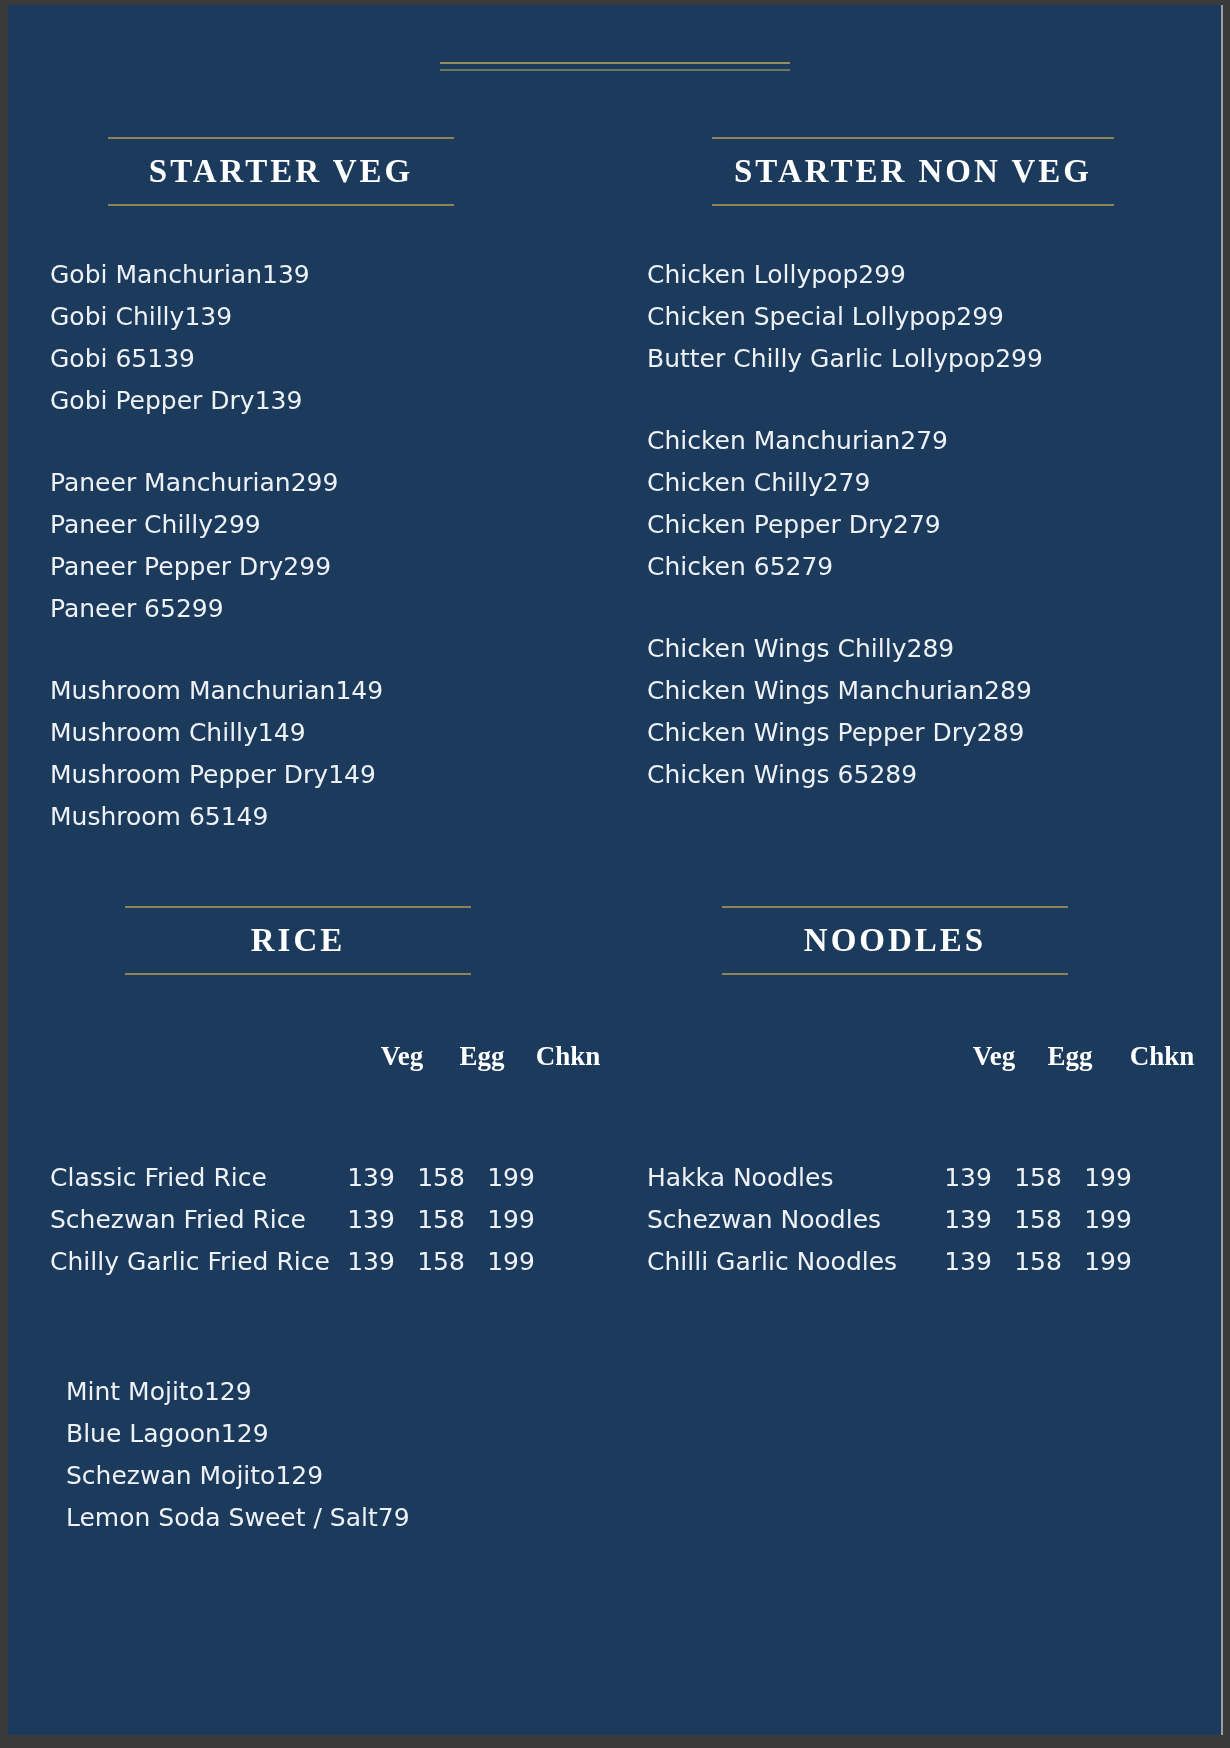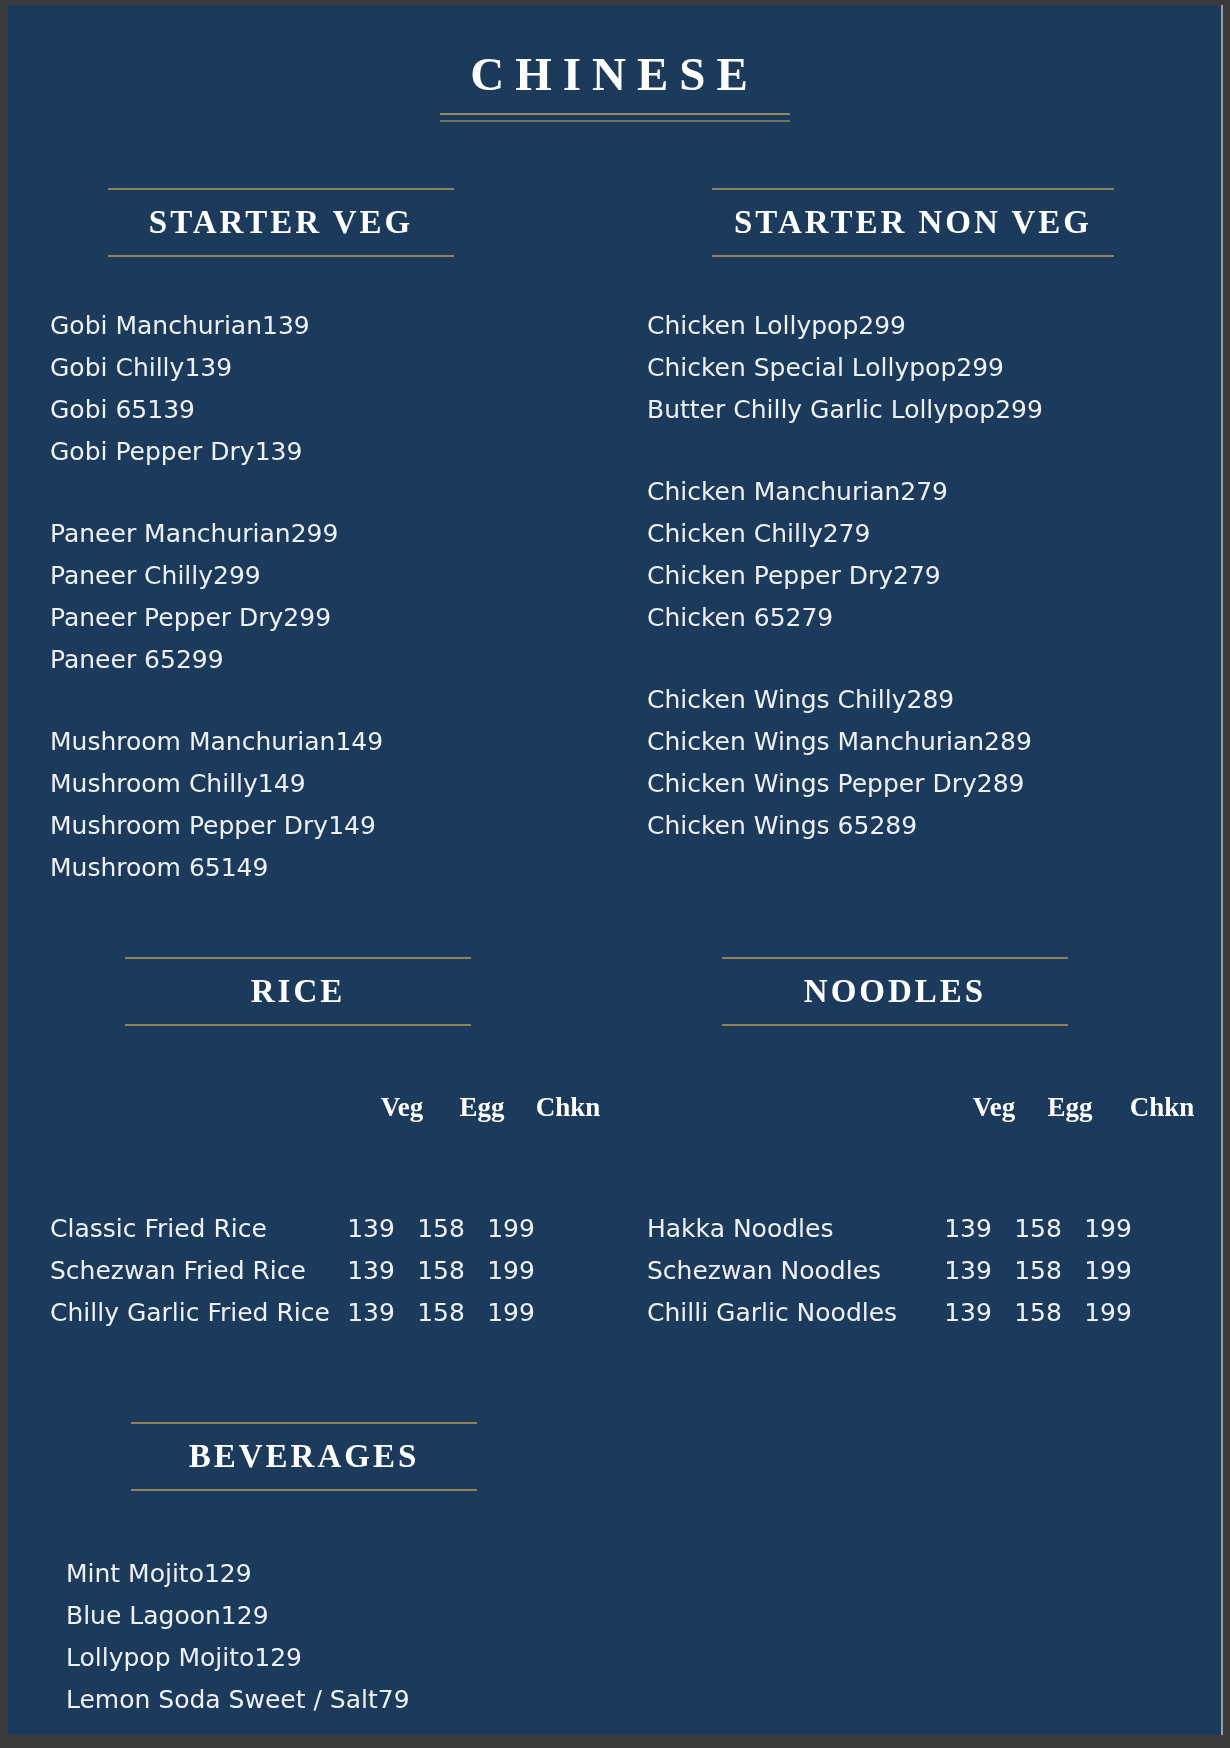--- a/index.html
+++ b/index.html
@@ -62,21 +62,20 @@
   .bev{margin-top:88px;padding:0 42px;}
   .bev .sec-head{margin-left:81px;}
   .bev-rows{margin-top:62px;width:480px;box-sizing:border-box;padding-left:16px;}
 </style>
 </head>
 <body>
 
 <div class="page">
 
   <header>
-    <h1 class="title">CHINESE</h1>
     <div class="title-rule"></div>
   </header>
 
   <section class="starters">
 
     <div class="scol-left">
       <div class="sec-head w346">STARTER VEG</div>
       <div class="items">
         <div class="group">
           <div class="row">
@@ -249,32 +248,31 @@
             <span class="c">139</span>
             <span class="c">158</span>
             <span class="c">199</span>
           </div>
       </div>
     </div>
 
   </section>
 
   <section class="bev">
-    <div class="sec-head w346">BEVERAGES</div>
     <div class="bev-rows">
       <div class="row">
           <span class="nm">Mint Mojito</span>
           <span class="pr">129</span>
         </div>
       <div class="row">
           <span class="nm">Blue Lagoon</span>
           <span class="pr">129</span>
         </div>
       <div class="row">
-          <span class="nm">Lollypop Mojito</span>
+          <span class="nm">Schezwan Mojito</span>
           <span class="pr">129</span>
         </div>
       <div class="row">
           <span class="nm">Lemon Soda Sweet / Salt</span>
           <span class="pr">79</span>
         </div>
     </div>
   </section>
 
 </div>

